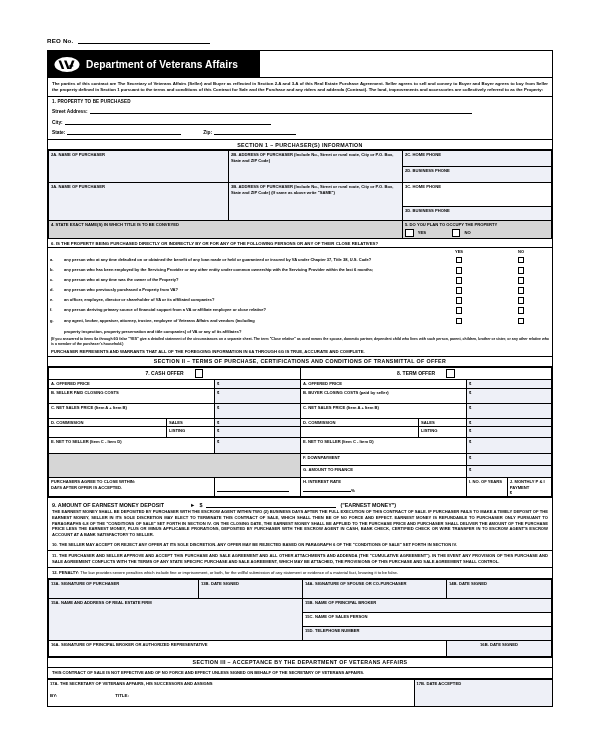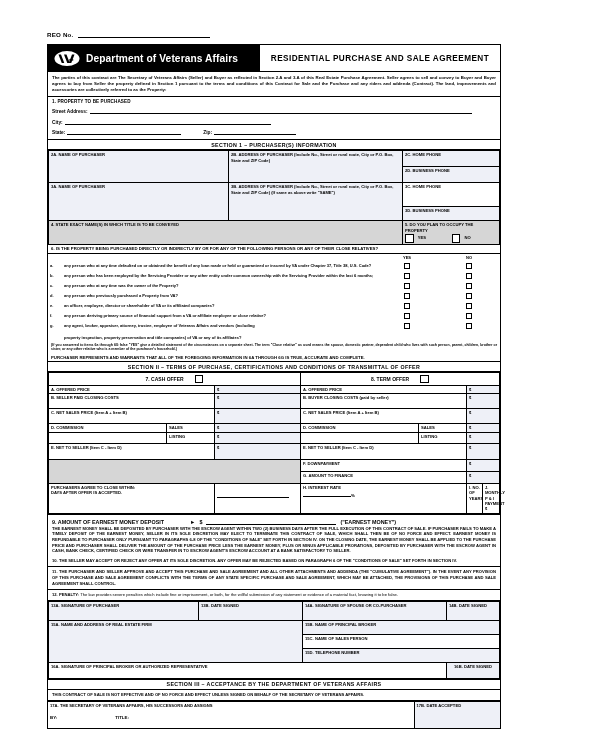--- a/index.html
+++ b/index.html
@@ -1,21 +1,21 @@
 <!DOCTYPE html>
 <html><head>
 <meta charset="utf-8">
 <style>
   html,body{margin:0;padding:0;background:#c9c9c9;}
   body{font-family:"Liberation Sans",sans-serif;}
   #page{
     width:600px;height:730px;background:#ffffff;position:relative;overflow:hidden;
     box-sizing:border-box;
   }
-  #sheet{position:absolute;left:47px;top:26px;width:454px;height:672px;}
+  #sheet{position:absolute;left:47px;top:32px;width:506px;height:672px;}
   .reo{font-size:6.2px;font-weight:bold;letter-spacing:.2px;color:#000;
        display:flex;align-items:flex-end;gap:4px;height:12px;margin-bottom:6px;}
   .reo .rule{display:inline-block;width:132px;border-bottom:1.4px solid #000;height:7px;}
 
   .form{border:1.6px solid #000;width:100%;box-sizing:border-box;}
 
   
   .hdr{display:flex;border-bottom:1.3px solid #000;height:26px;}
   .hdr-left{background:#000;color:#fff;width:212px;display:flex;align-items:center;gap:6px;
             padding-left:6px;box-sizing:border-box;}
@@ -86,23 +86,20 @@
     <div class="hdr">
       <div class="hdr-left">
         <svg class="valogo" viewBox="0 0 52 32">
           <ellipse cx="26" cy="16" rx="25" ry="15.2" fill="#fff"></ellipse>
           <path d="M9 8 L15.5 25 L20.5 25 L14 8 Z" fill="#000"></path>
           <path d="M20 8 L26.5 25 L31.5 25 L25 8 Z" fill="#000"></path>
           <path d="M36 8 L29.5 25 L34.5 25 L41 8 Z" fill="#000"></path>
           <rect x="30.5" y="17.5" width="8" height="2.6" fill="#000"></rect>
         </svg>
         <span class="t">Department of Veterans Affairs</span>
-      </div>
-      <div class="hdr-right">
-        <span class="t">RESIDENTIAL PURCHASE AND SALE AGREEMENT</span>
       </div>
     </div>
 
     <div class="preamble">The parties of this contract are The Secretary of Veterans Affairs (Seller) and Buyer as reflected in Section 2.A and 3.A of this Real Estate Purchase Agreement. Seller agrees to sell and convey to Buyer and Buyer agrees to buy from Seller the property defined in Section 1 pursuant to the terms and conditions of this Contract for Sale and the Purchase and any riders and addenda (Contract). The land, improvements and accessories are collectively referred to as the Property:</div>
 
     <div class="prop">
       <div class="lbl">1. PROPERTY TO BE PURCHASED</div>
       <div class="fl">
         <span>Street Address:</span>
         <span class="u" style="width:382px"></span>

